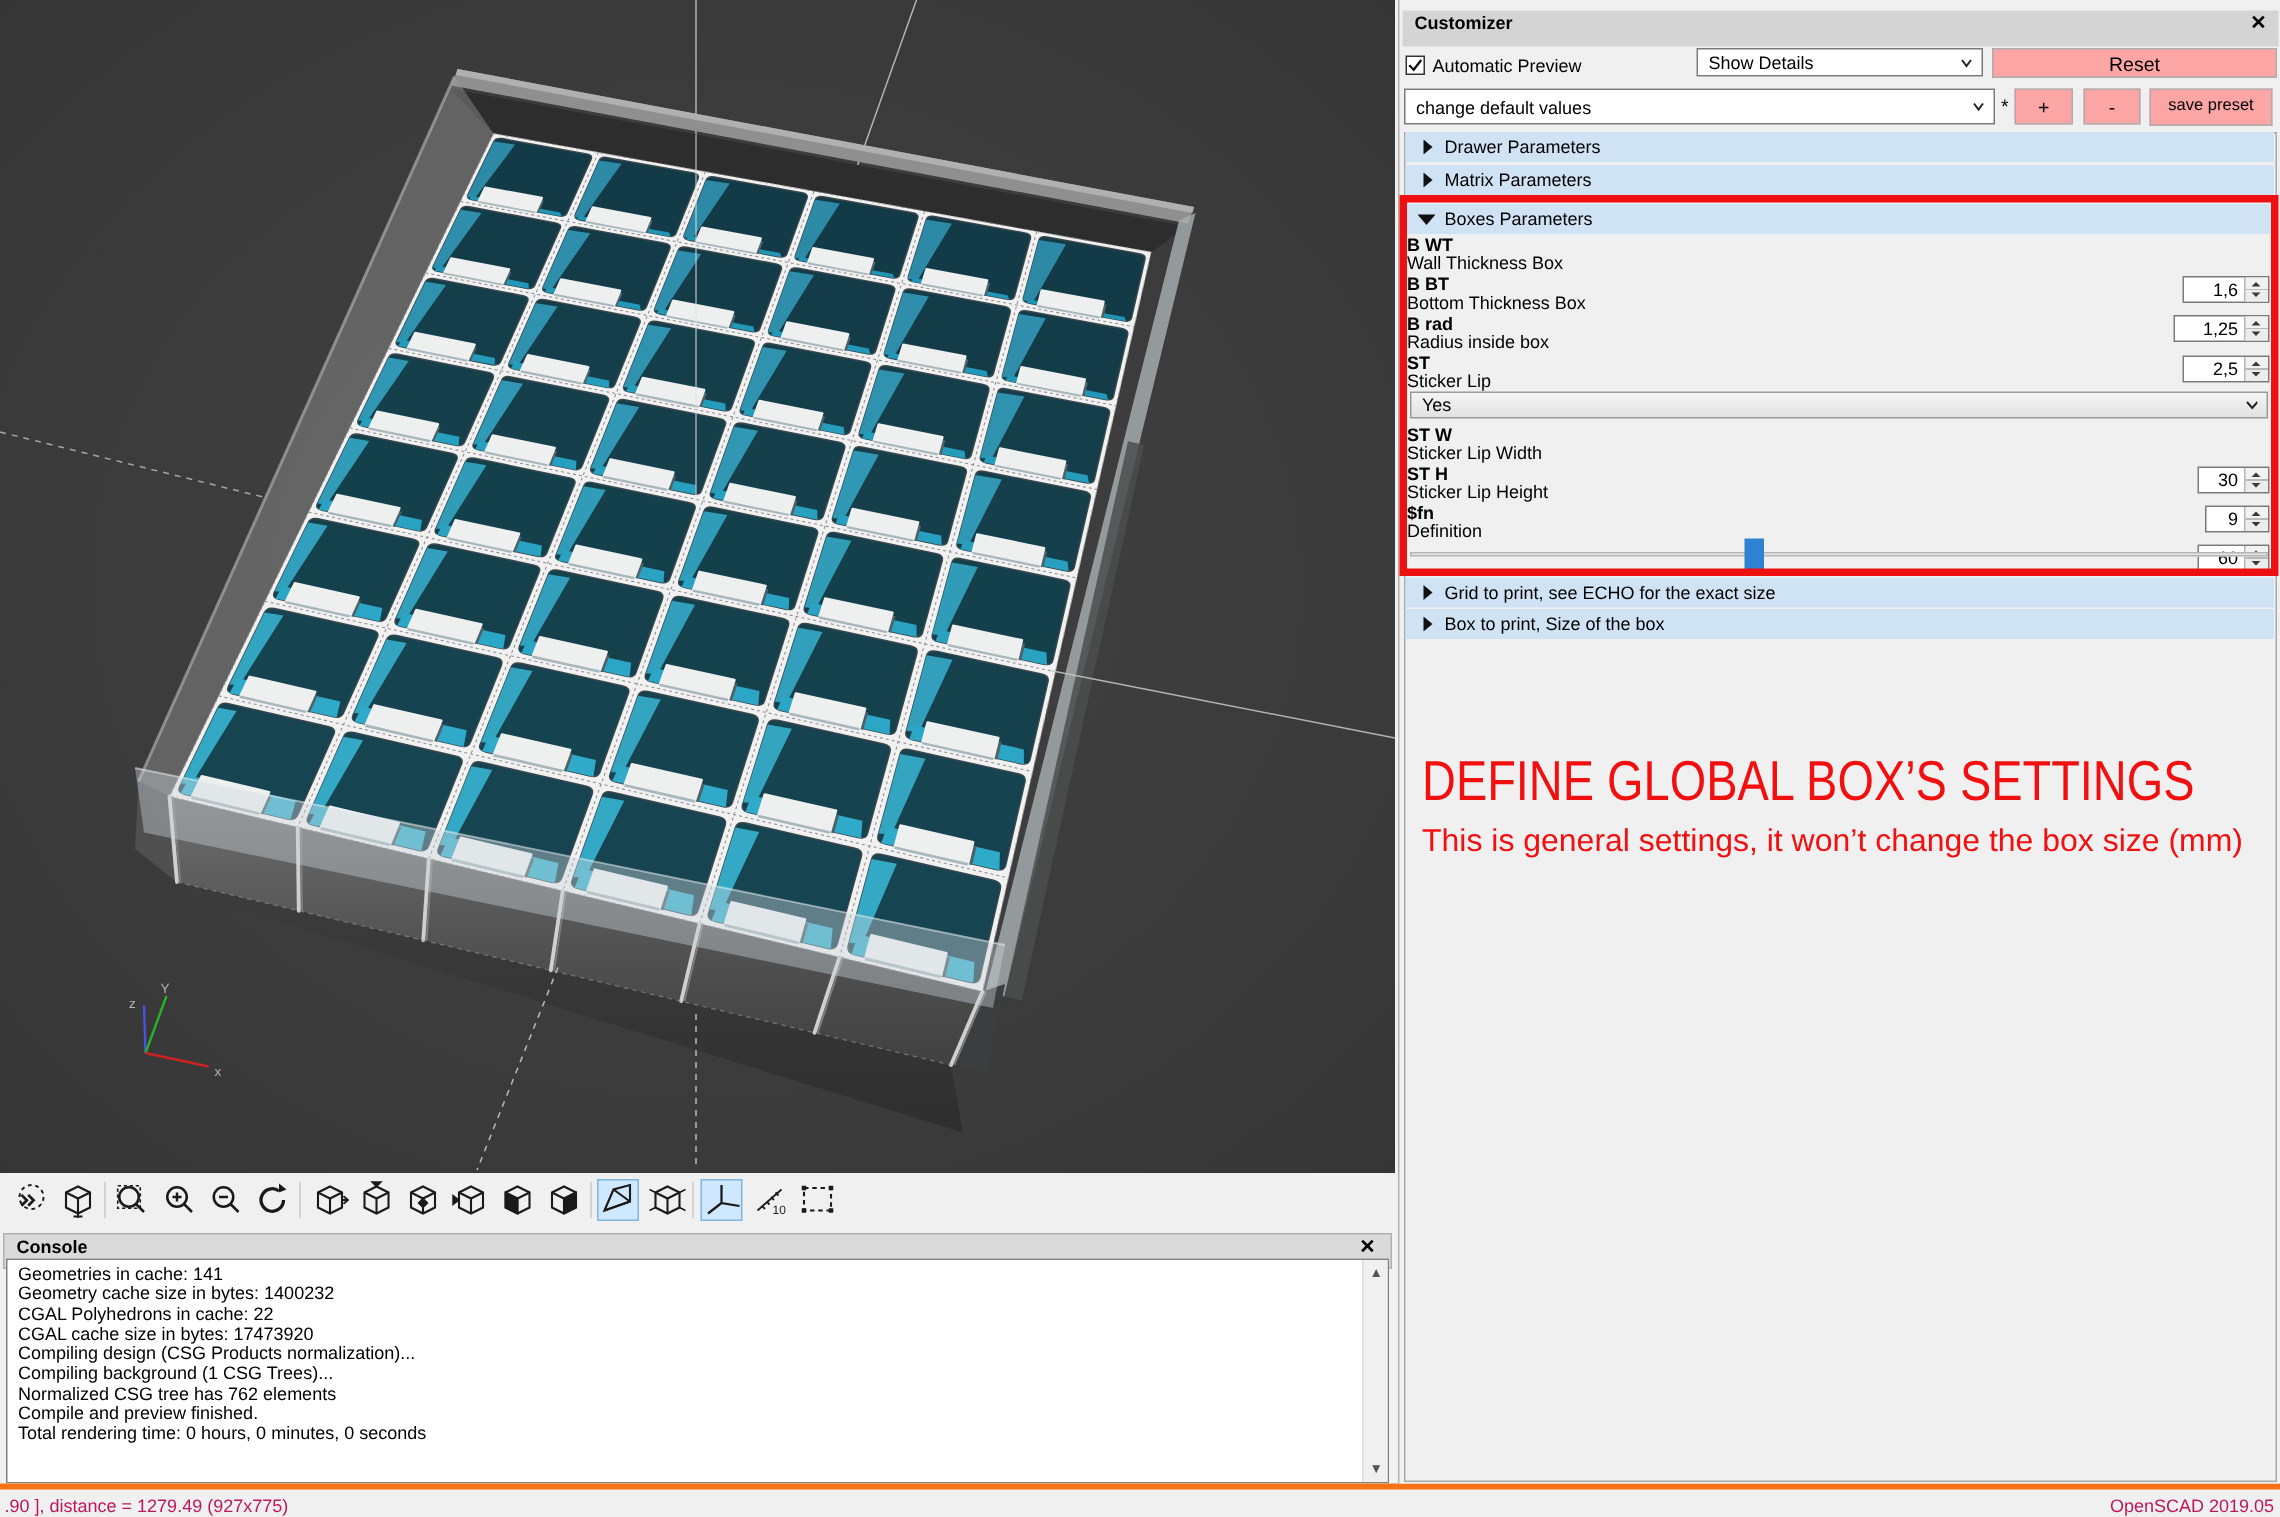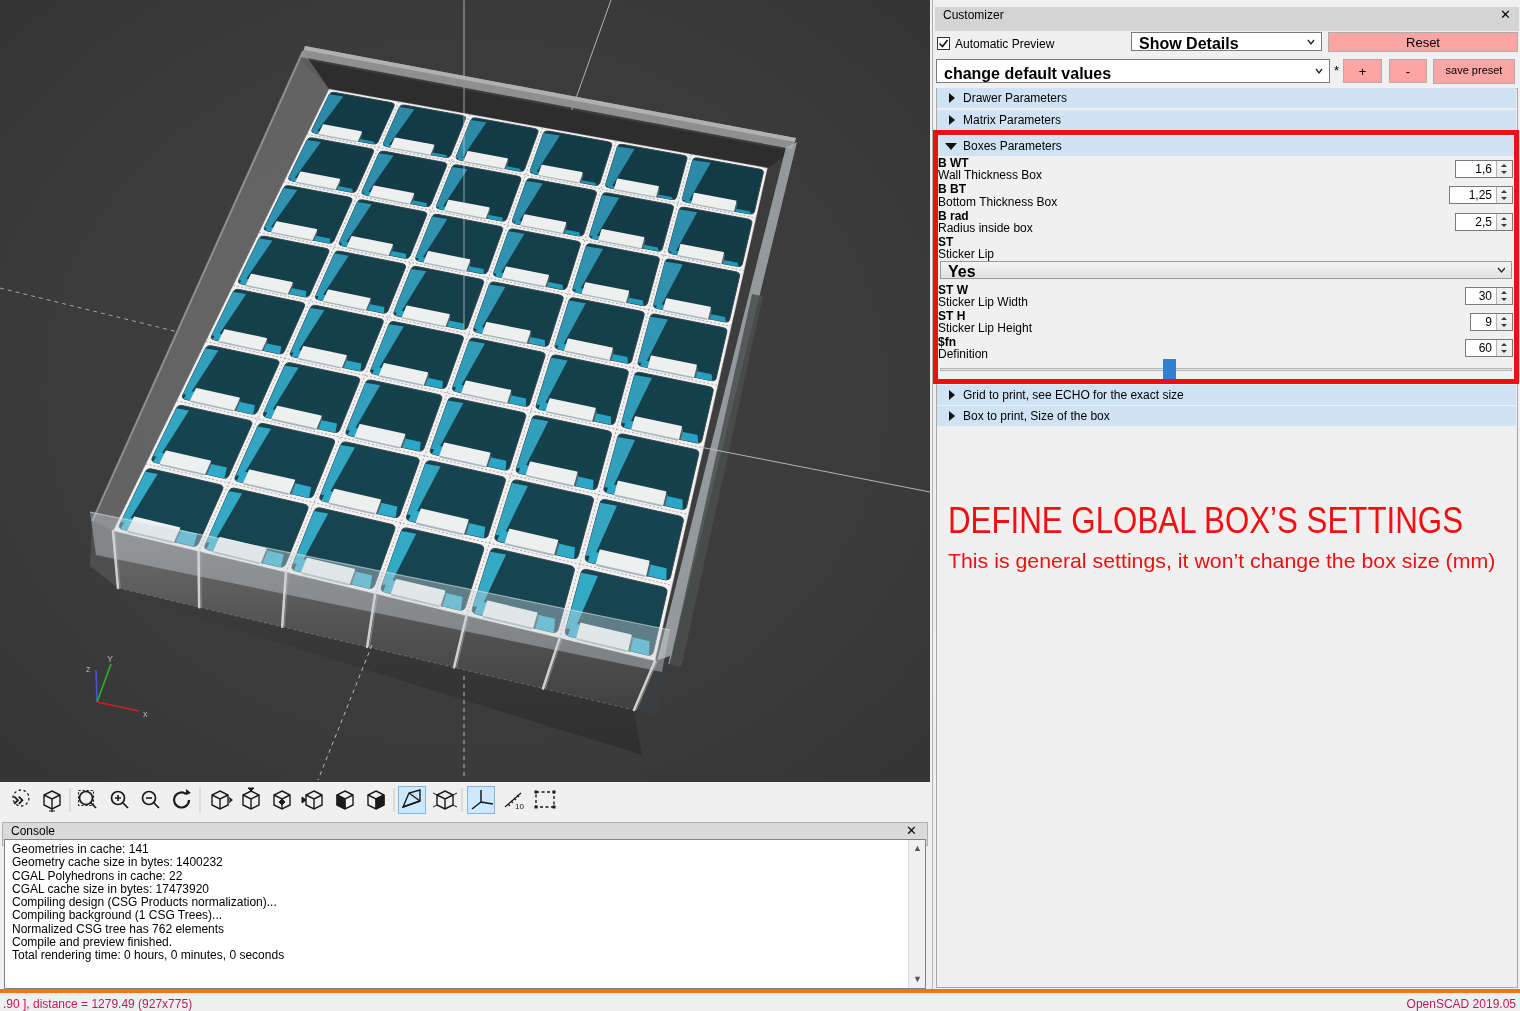--- a/index.html
+++ b/index.html
@@ -1,36 +1,36 @@
 <!DOCTYPE html>
 <html><head><meta charset="utf-8"><style>
 * { margin:0; padding:0; box-sizing:border-box; }
 body { width:1520px; height:1011px; overflow:hidden; position:relative;
   font-family:"Liberation Sans", sans-serif; background:#f0f0f0; }
 #vpwrap { position:absolute; left:0; top:0; width:930px; height:783px; background:#3a3a3a; }
-.ttl { position:absolute; height:24px; background:#d4d4d4; font-size:12px; color:#000; }
+.ttl { position:absolute; height:24px; background:#d4d4d4; font-size:12px; color:#000;font-weight:bold; }
 .x { position:absolute; font-size:13px; color:#000; }
 #console { position:absolute; left:2px; top:822px; width:926px; height:167px; }
 #cbody { position:absolute; left:2px; top:17px; width:922px; height:150px; background:#fff;
   border:1px solid #828282; font-size:12px; line-height:13.3px; padding:3px 0 0 7px; color:#000; }
 #sbar { position:absolute; left:0; top:989px; width:1520px; height:22px; background:#f0f0f0;
   font-size:12px; color:#be185d; border-top:4px solid #f97316; }
 #panel { position:absolute; left:932px; top:0; width:588px; height:989px; background:#f0f0f0;
   border-left:1px solid #b1b1b1; }
 .btn { position:absolute; background:#fca5a5; border:1px solid #adadad; font-size:13px;
   text-align:center; color:#000; }
-.combo { position:absolute; background:#fff; border:1px solid #7a7a7a; font-size:16px; color:#000;font-weight:bold; }
+.combo { position:absolute; background:#fff; border:1px solid #7a7a7a; font-size:12px; color:#000; }
 .chev { position:absolute; right:6px; top:50%; margin-top:-4px; width:8px; height:8px; }
 .sect { position:absolute; left:4px; width:579px; height:20px; background:#cfe3f4;
   font-size:12px; color:#000; }
 .sect .tri { position:absolute; left:10px; top:5px; }
 .sect .lbl { position:absolute; left:26px; top:3px; }
 .plabel { position:absolute; left:5px; font-size:12px; font-weight:bold; color:#000; }
 .psub { position:absolute; left:5px; font-size:12px; color:#000; }
-.spin { position:absolute; border:1px solid #7a7a7a; background:#fff; font-size:12px; }
+.spin { position:absolute; border:1px solid #7a7a7a; background:#fff; font-size:12px;margin-top:24px; }
 .spin .val { position:absolute; right:20px; top:1px; }
 .spin .ud { position:absolute; right:0; top:0; bottom:0; width:16px; border-left:1px solid #b4b4b4; background:linear-gradient(#f2f2f2 0 47%, #b9b9b9 47% 53%, #ededed 53% 100%); }
 .spin .ud:before { content:""; position:absolute; left:4px; top:3px; border-left:3.5px solid transparent;
   border-right:3.5px solid transparent; border-bottom:3.5px solid #3a3a3a; }
 .spin .ud:after { content:""; position:absolute; left:4px; bottom:3px; border-left:3.5px solid transparent;
   border-right:3.5px solid transparent; border-top:3.5px solid #3a3a3a; }
 .redtxt { position:absolute; color:#f10f0f; font-weight:bold; white-space:nowrap; }
 </style></head><body>
 
 <div id="vpwrap">

